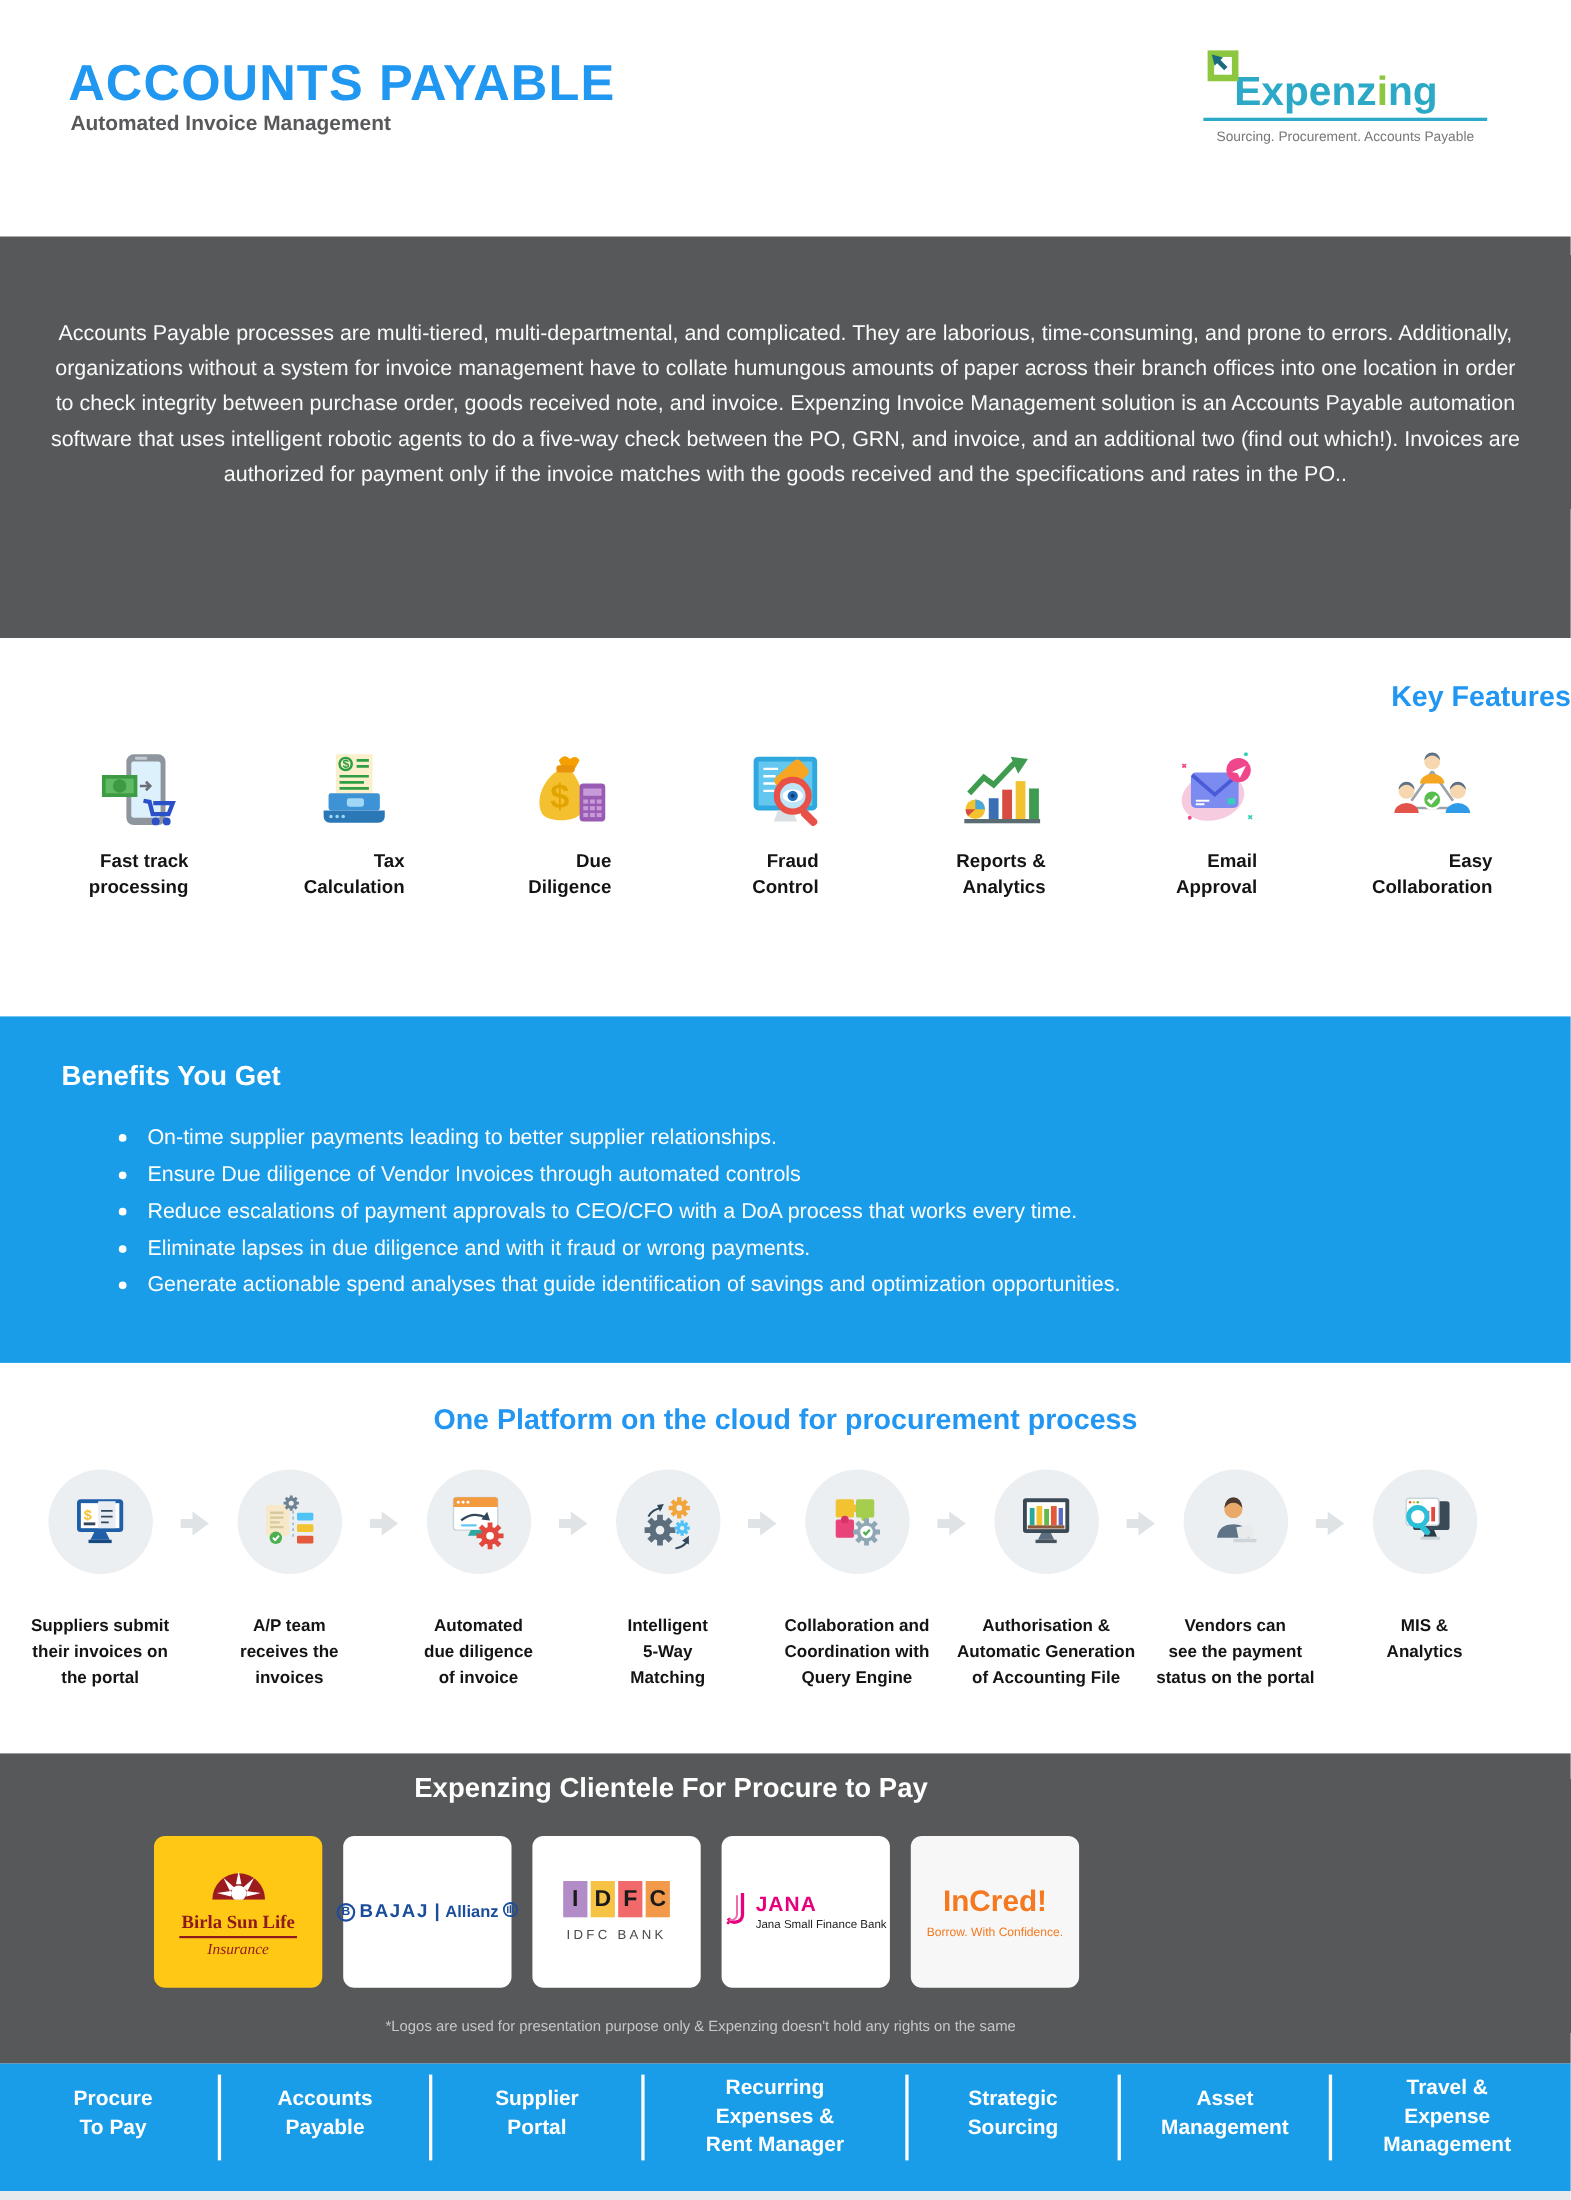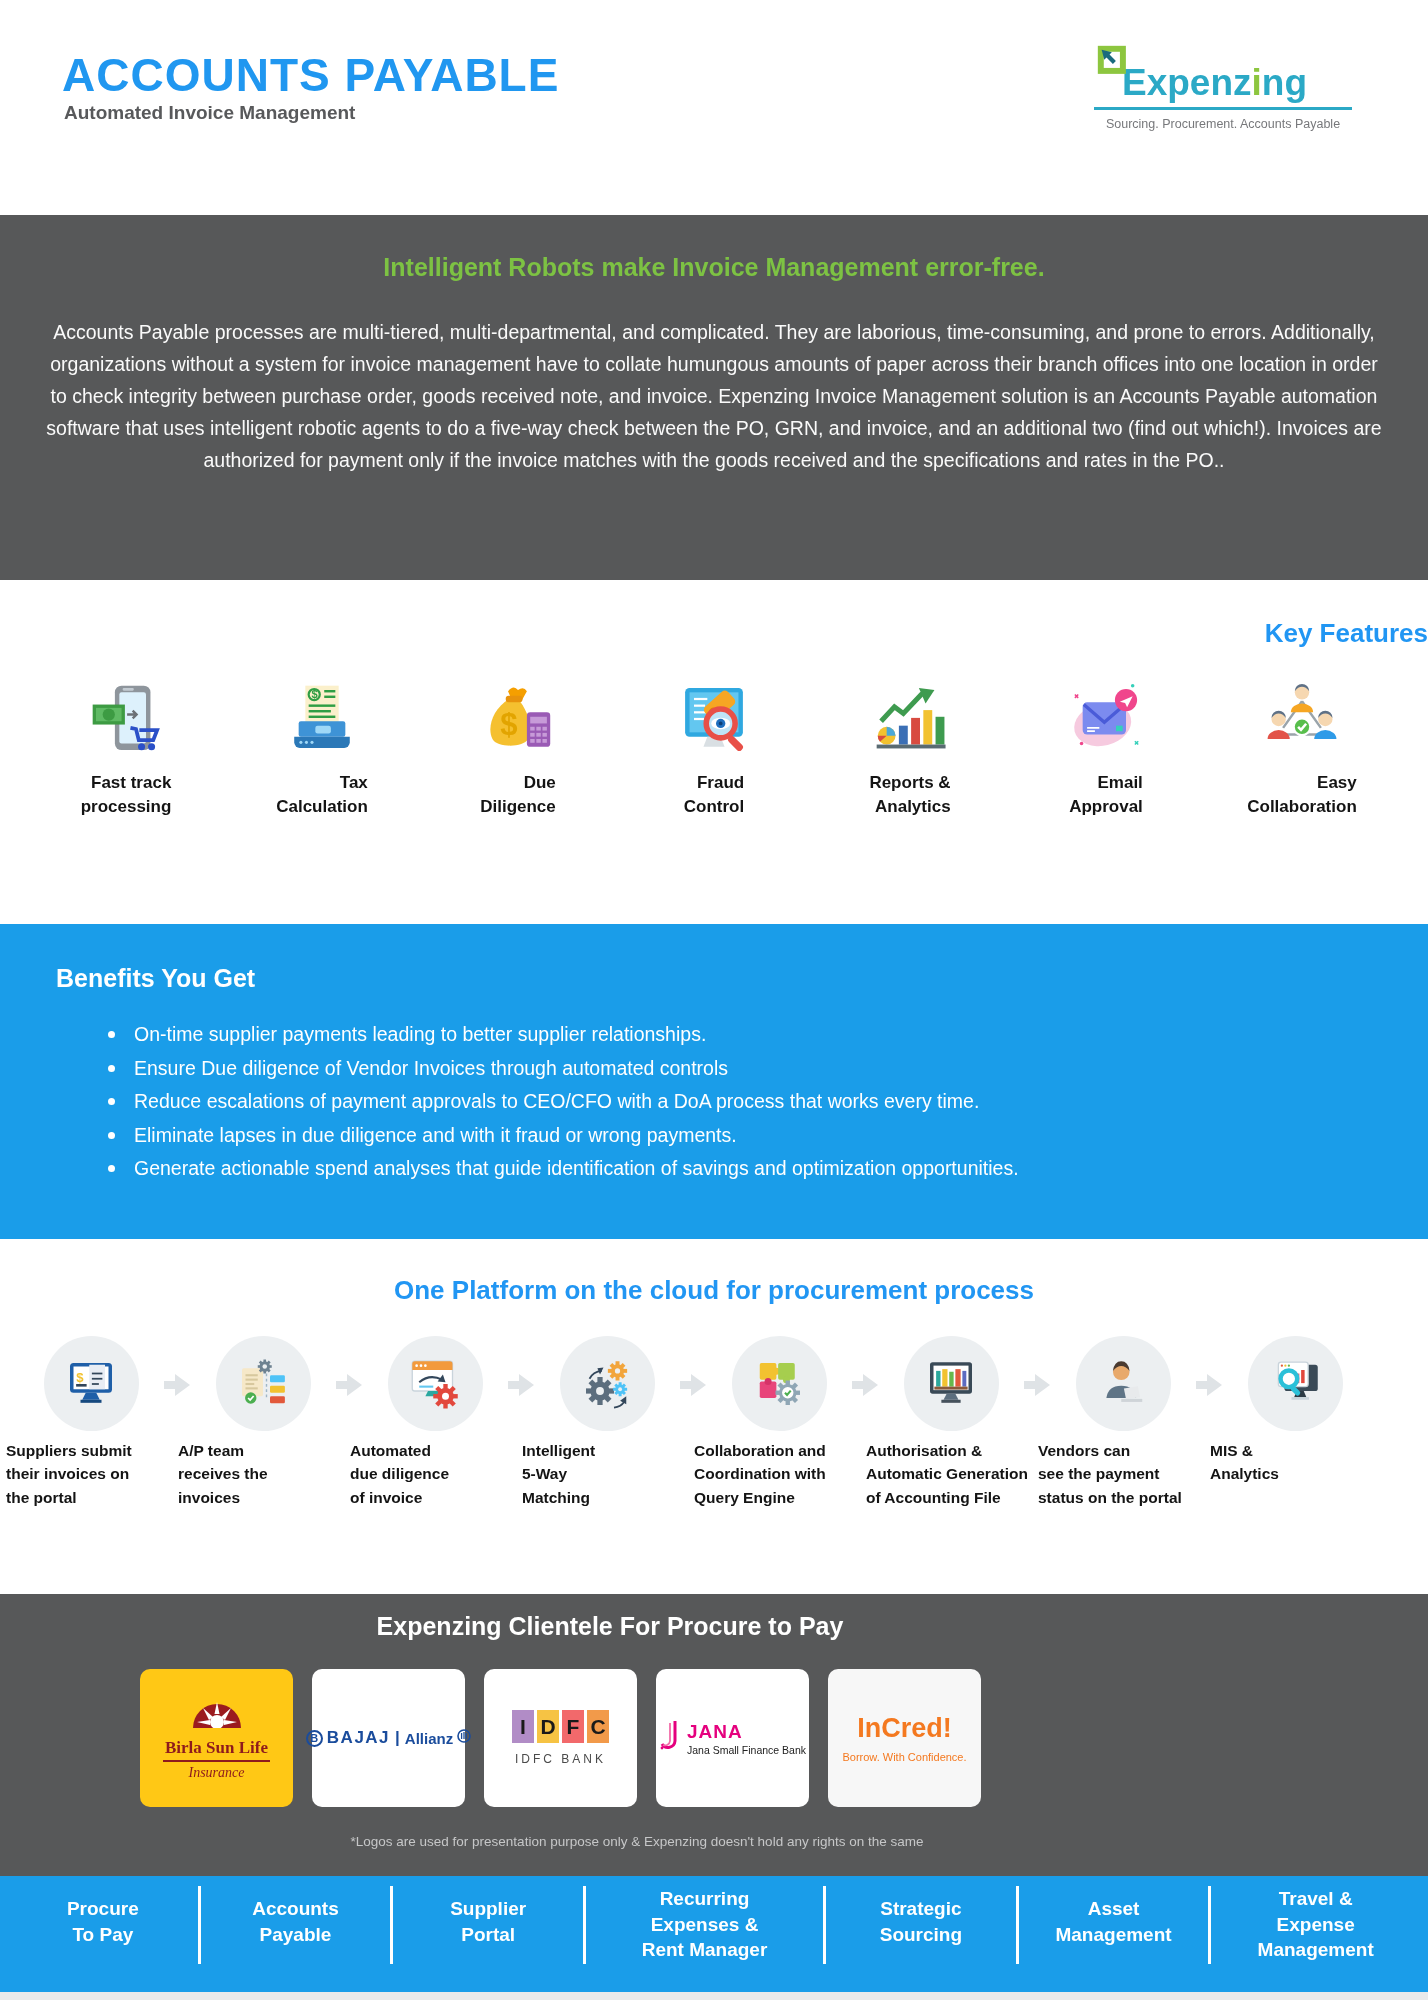--- a/index.html
+++ b/index.html
@@ -37,21 +37,21 @@
   .benefits-list { margin:30px 0 0 44px; list-style:none; }
   .benefits-list li { position:relative; padding-left:34px; font-size:19.5px; margin-bottom:10.5px; }
   .benefits-list li::before { content:""; position:absolute; left:8px; top:8px; width:7px; height:7px; border-radius:50%; background:#ffffff; }
 
   
   .platform { height:355px; padding-top:36px;border-radius:14px; }
   .platform-heading { text-align:center; font-size:26px; font-weight:bold; color:#2196F3; }
   .platform-row { display:flex; align-items:flex-start; margin:30px 0 0 18px; width:1400px; }
   .step { width:146px; display:flex; flex-direction:column; align-items:center; flex:0 0 auto; }
   .step-circle { width:95px; height:95px; border-radius:50%; background:#ECEFF1; display:flex; align-items:center; justify-content:center; }
-  .step-label { margin-top:8px; font-size:15.5px; font-weight:bold; color:#141414; line-height:1.5; width:170px; }
+  .step-label { margin-top:36px; font-size:15.5px; font-weight:bold; color:#141414; line-height:1.5; text-align:center; width:170px; }
   .step-arrow { flex:0 0 26px; margin-top:34px; }
 
   
   .clientele { height:282px; background:#575859; padding-top:18px; }
   .clientele-heading { width:1220px; text-align:center; font-size:25px; font-weight:bold; color:#ffffff; }
   .logo-row { display:flex; gap:19px; margin:28px 0 0 140px; }
   .client-card { width:153px; height:138px; border-radius:10px; background:#ffffff; display:flex; flex-direction:column; align-items:center; justify-content:center; }
   .client-card.yellow { background:#FFC815; }
   .client-card.offwhite { background:#F7F7F7; }
   .birla-name { font-family:"Liberation Serif", serif; font-size:17px; font-weight:bold; color:#8E1A1D; border-bottom:2px solid #8E1A1D; padding:0 2px 2px; margin-top:6px; }
@@ -99,21 +99,20 @@
           <polygon points="9,9 21,12 12,21" fill="#1A6B7E"></polygon>
         </svg>
       </span>
       <div class="logo-name"><span>Expenz</span><span class="green-i">i</span><span>ng</span></div>
       <div class="logo-rule"></div>
       <div class="logo-tagline">Sourcing. Procurement. Accounts Payable</div>
     </div>
   </div>
 
   <div class="intro">
-    <div class="intro-heading">Intelligent Robots make Invoice Management error-free.</div>
     <div class="intro-body">Accounts Payable processes are multi-tiered, multi-departmental, and complicated. They are laborious, time-consuming, and prone to errors. Additionally, organizations without a system for invoice management have to collate humungous amounts of paper across their branch offices into one location in order to check integrity between purchase order, goods received note, and invoice. Expenzing Invoice Management solution is an Accounts Payable automation software that uses intelligent robotic agents to do a five-way check between the PO, GRN, and invoice, and an additional two (find out which!). Invoices are authorized for payment only if the invoice matches with the goods received and the specifications and rates in the PO..</div>
   </div>
 
   <div class="features">
     <div class="features-heading">Key Features</div>
     <div class="features-row">
 
       <div class="feature">
         <span class="feature-icon">
           <svg width="80" height="80" viewBox="0 0 72 72">

